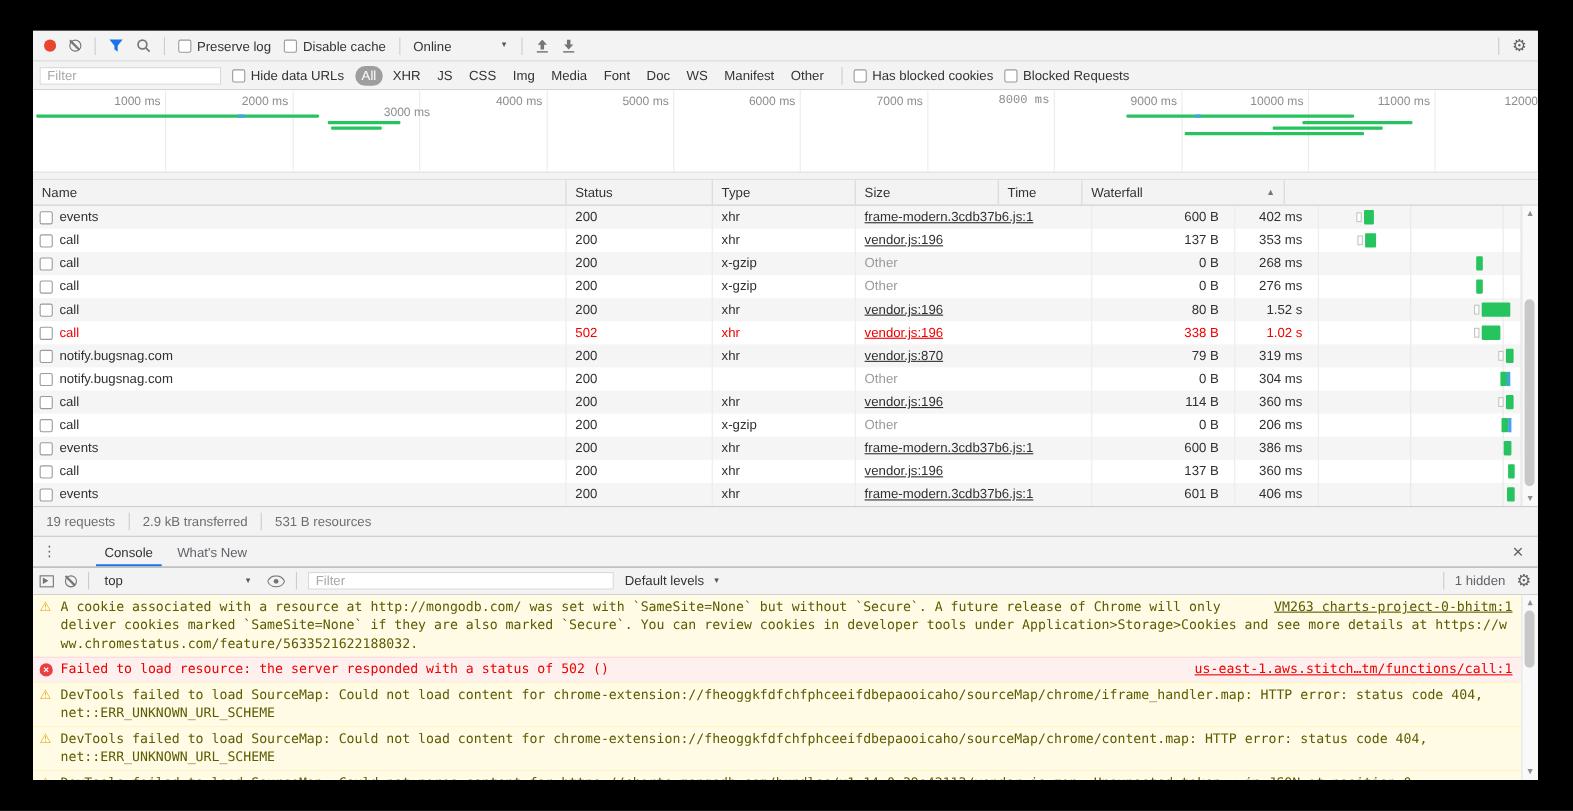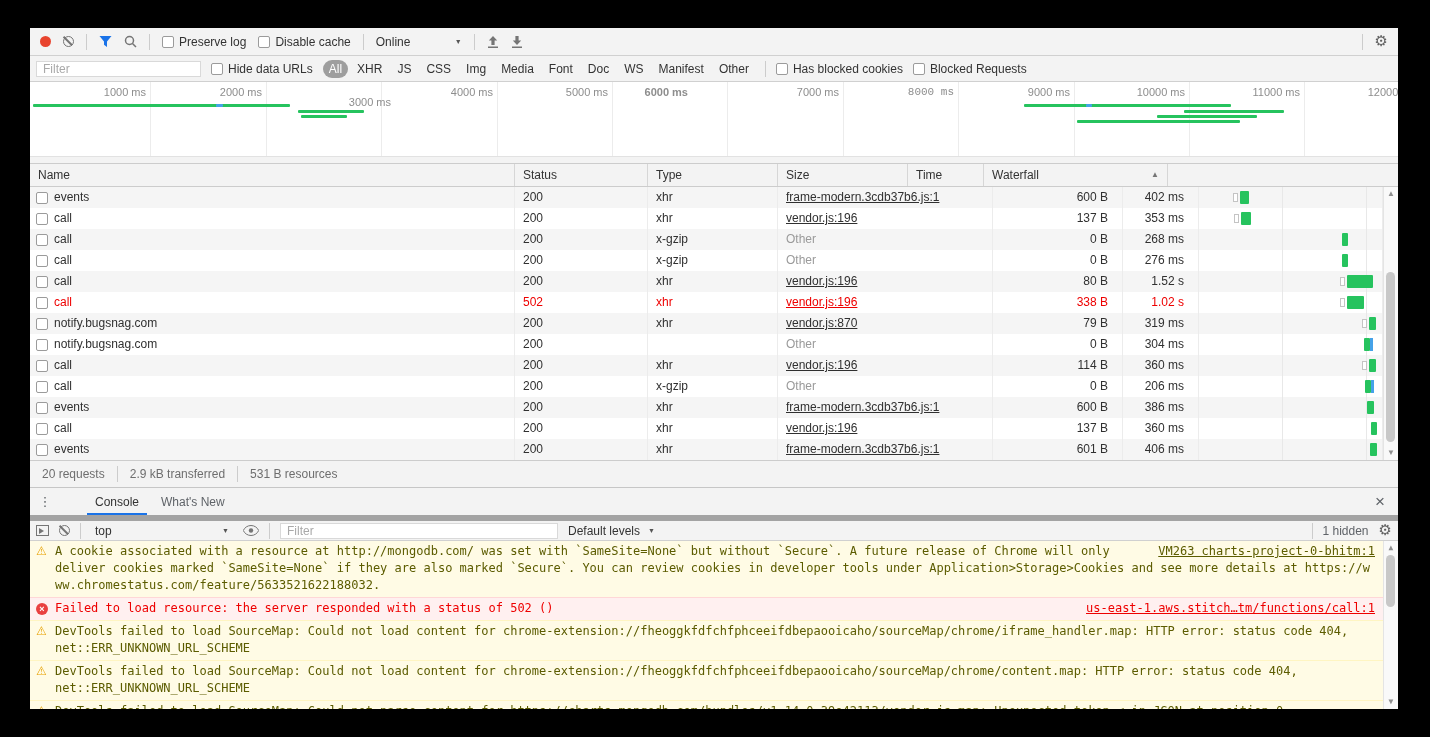--- a/index.html
+++ b/index.html
@@ -85,21 +85,21 @@
   .summary-bar{flex:0 0 27px;background:#f3f3f3;border-top:1px solid #ccc;display:flex;align-items:center;gap:12px;
     padding:0 12px;color:#6e6e6e;}
 
   
   .drawer-tabs{flex:0 0 28px;background:#f3f3f3;border-top:1px solid #c6c6c6;display:flex;align-items:stretch;}
   .dots{width:30px;display:flex;align-items:center;justify-content:center;color:#5f6368;font-size:13px;font-family:"DejaVu Sans",sans-serif;}
   .tab{display:flex;align-items:center;padding:0 8px;margin-right:6px;color:#5f6368;white-space:nowrap;}
   .tab.active{color:#333;box-shadow:inset 0 -2px 0 var(--accent);margin-left:27px;}
   .close-x{margin-left:auto;width:36px;display:flex;align-items:center;justify-content:center;color:#5f6368;font-size:17px;}
 
-  .console-toolbar{flex:0 0 26px;background:#f3f3f3;border-top:6px solid #a3a3a3;border-bottom:1px solid #d0d0d0;
+  .console-toolbar{flex:0 0 26px;background:#f3f3f3;border-top:1px solid #a3a3a3;border-bottom:1px solid #d0d0d0;
     display:flex;align-items:center;gap:10px;padding:0 6px;}
   .sidebar-toggle{width:13px;height:11px;border:1px solid #757575;position:relative;}
   .sidebar-toggle::after{content:"";position:absolute;left:2px;top:1.5px;border-left:5px solid #757575;
     border-top:3px solid transparent;border-bottom:3px solid transparent;}
   .dd.ctx{width:142px;padding:0 4px;}
   .console-filter{width:278px;}
   .dd.levels{gap:8px;}
   .hidden-count{color:#5f6368;white-space:nowrap;}
 
   
@@ -208,21 +208,21 @@
       <div class="ov-label" style="left: 26px;">1000 ms</div>
       <div class="ov-grid" style="left: 236px;"></div>
       <div class="ov-label" style="left: 142px;">2000 ms</div>
       <div class="ov-grid" style="left: 351px;"></div>
       <div class="ov-label" style="left: 271px; margin-top: 10px;">3000 ms</div>
       <div class="ov-grid" style="left: 467px;"></div>
       <div class="ov-label" style="left: 373px;">4000 ms</div>
       <div class="ov-grid" style="left: 582px;"></div>
       <div class="ov-label" style="left: 488px;">5000 ms</div>
       <div class="ov-grid" style="left: 697px;"></div>
-      <div class="ov-label" style="left: 568px; font-weight: bold;">6000 ms</div>
+      <div class="ov-label" style="left: 603px;">6000 ms</div>
       <div class="ov-grid" style="left: 813px;"></div>
       <div class="ov-label" style="left: 719px;">7000 ms</div>
       <div class="ov-grid" style="left: 928px;"></div>
       <div class="ov-label" style="left: 834px; font-family: Liberation Mono, monospace;">8000 ms</div>
       <div class="ov-grid" style="left: 1044px;"></div>
       <div class="ov-label" style="left: 950px;">9000 ms</div>
       <div class="ov-grid" style="left: 1159px;"></div>
       <div class="ov-label" style="left: 1065px;">10000 ms</div>
       <div class="ov-grid" style="left: 1274px;"></div>
       <div class="ov-label" style="left: 1180px;">11000 ms</div>
@@ -444,21 +444,21 @@
         </div>
       </div>
     <div class="vscroll">
       <span class="vs-arrow vs-up">▲</span>
       <span class="vs-thumb net-thumb"></span>
       <span class="vs-arrow vs-down">▼</span>
     </div>
   </div>
 
   <div class="summary-bar">
-    <span>20 requests</span>
+    <span>19 requests</span>
     <span class="sep"></span>
     <span>2.9 kB transferred</span>
     <span class="sep"></span>
     <span>531 B resources</span>
   </div>
 
   <div class="drawer-tabs">
     <span class="dots">⋮</span>
     <span class="tab active">Console</span>
     <span class="tab">What's New</span>

